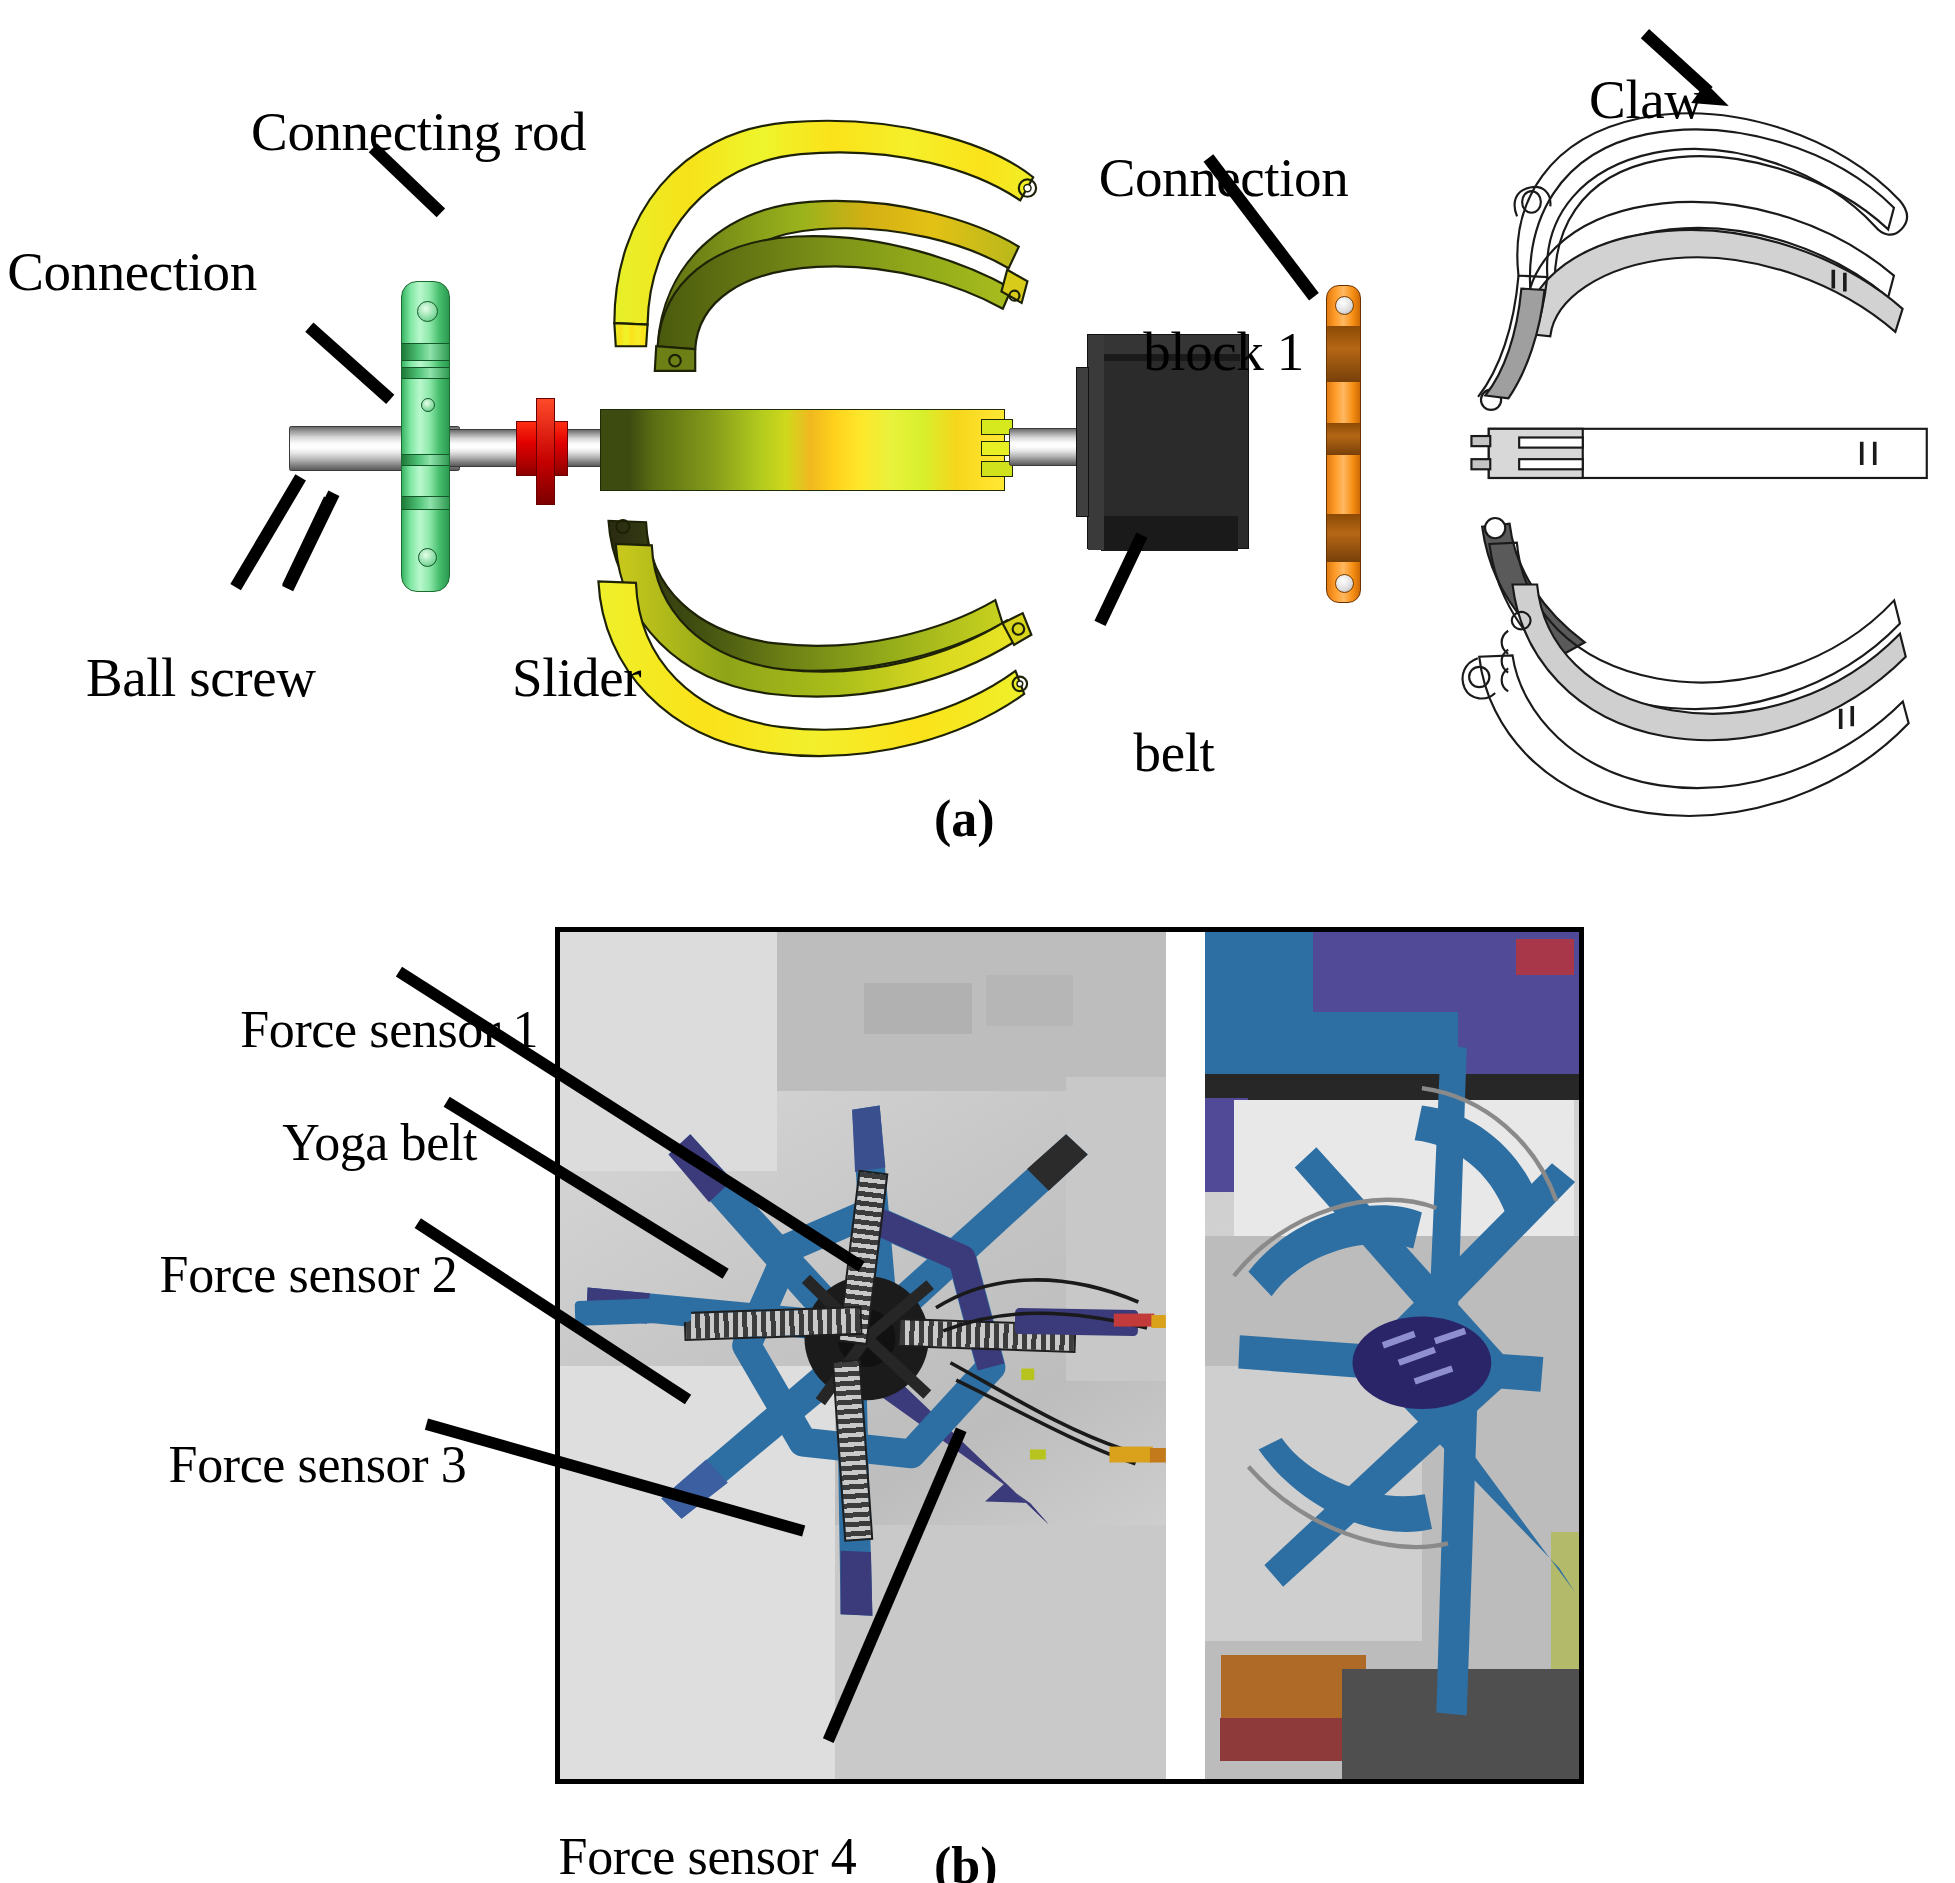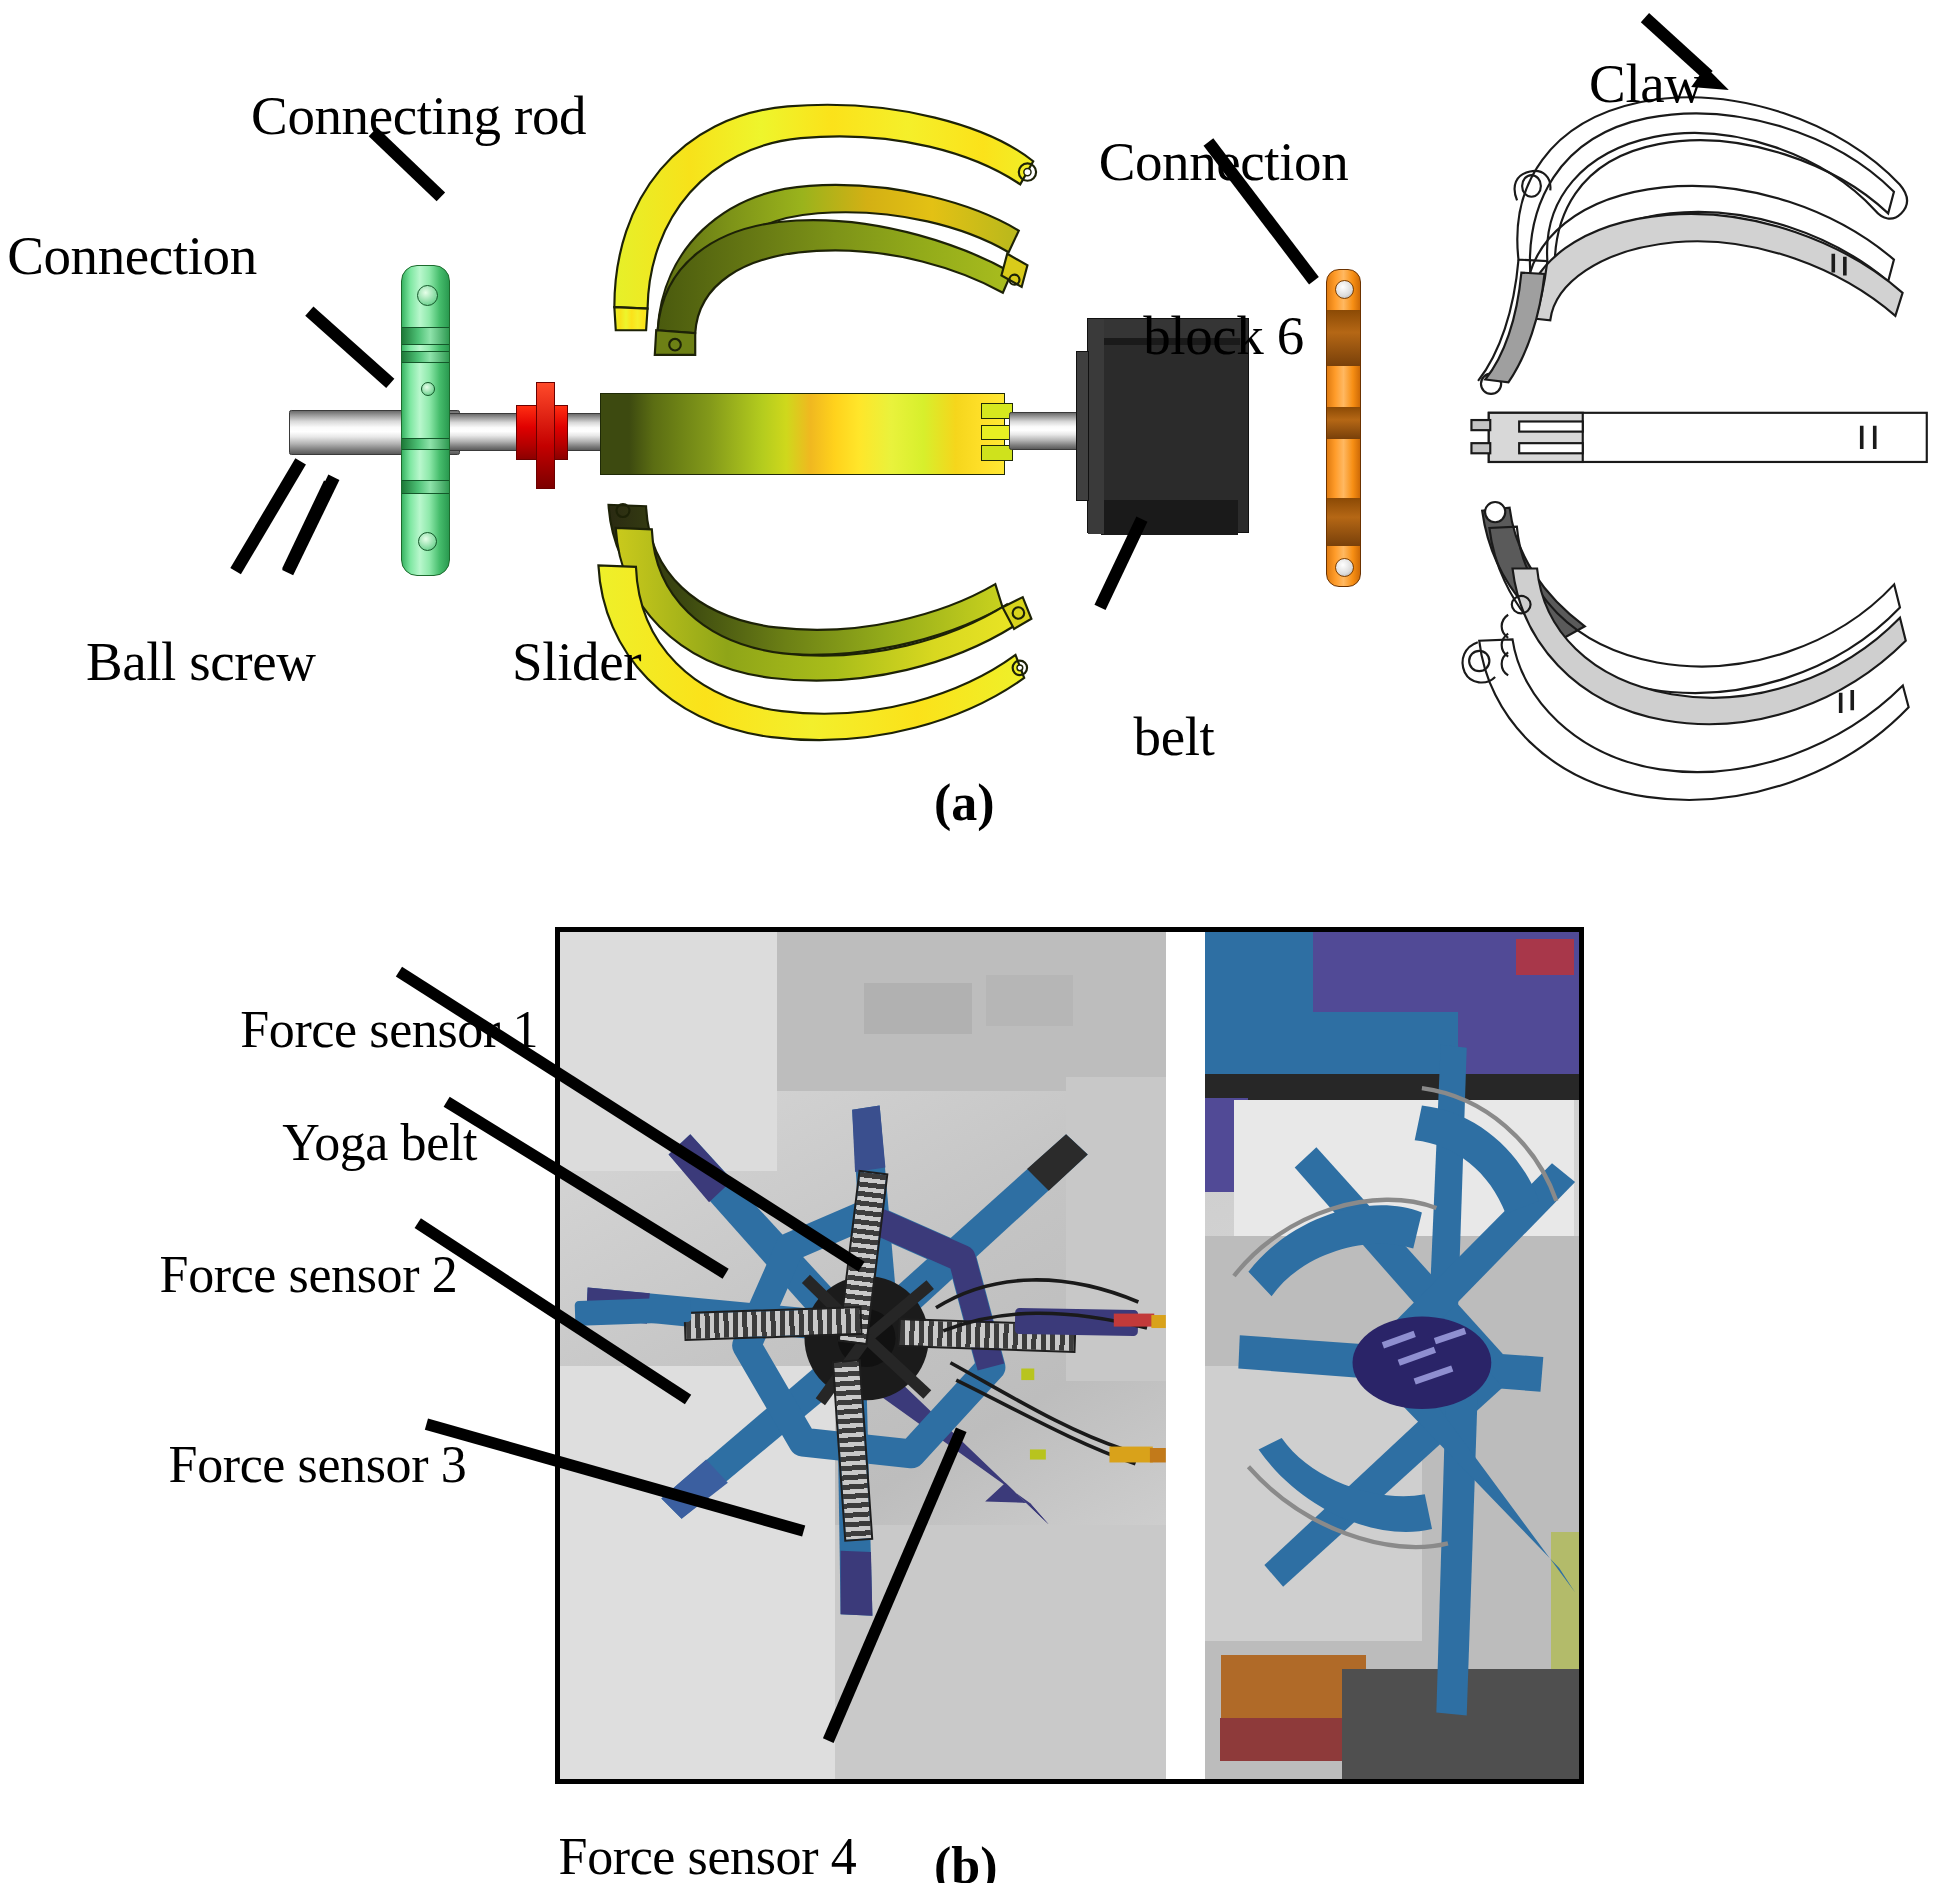--- a/index.html
+++ b/index.html
@@ -161,21 +161,21 @@
   .gapbar {
     position: absolute;
     background: #ffffff;
   }
 </style>
 </head>
 <body>
 
 <div class="figure-root">
 
-  <div class="panel" style="left:0;top:0;width:1955px;height:875px;">
+  <div class="panel" style="left:0;top:16px;width:1955px;height:875px;">
 
     <svg class="artwork" style="left:571px;top:76px;width:520px;height:289px;" viewBox="0 0 720 400">
       <defs>
         <linearGradient id="rodLightA" x1="0" y1="0" x2="1" y2="0">
           <stop offset="0%" stop-color="#e6f02a"></stop>
           <stop offset="18%" stop-color="#f7e21a"></stop>
           <stop offset="35%" stop-color="#eef52c"></stop>
           <stop offset="52%" stop-color="#fbe21a"></stop>
           <stop offset="70%" stop-color="#f5ef2a"></stop>
           <stop offset="88%" stop-color="#fbe21a"></stop>
@@ -399,21 +399,21 @@
     <div class="label lbl-a" style="left:171px;top:29px;width:405px;text-align:left;">
       <span>Connecting rod</span>
     </div>
 
     <div class="label lbl-a" style="left:7.2px;top:110px;width:304px;text-align:left;">
       <div>Connection</div>
     </div>
 
     <div class="label lbl-a" style="left:1050px;top:16px;width:347px;text-align:center;">
       <div>Connection</div>
-      <div>block 6</div>
+      <div>block 1</div>
     </div>
 
     <div class="label lbl-a" style="left:1509px;top:-2.9px;width:188px;text-align:left;">
       <span>Claw</span>
     </div>
 
     <div class="label lbl-a" style="left:5.8px;top:575px;width:318px;text-align:left;">
       <span>Ball screw</span>
     </div>
 

